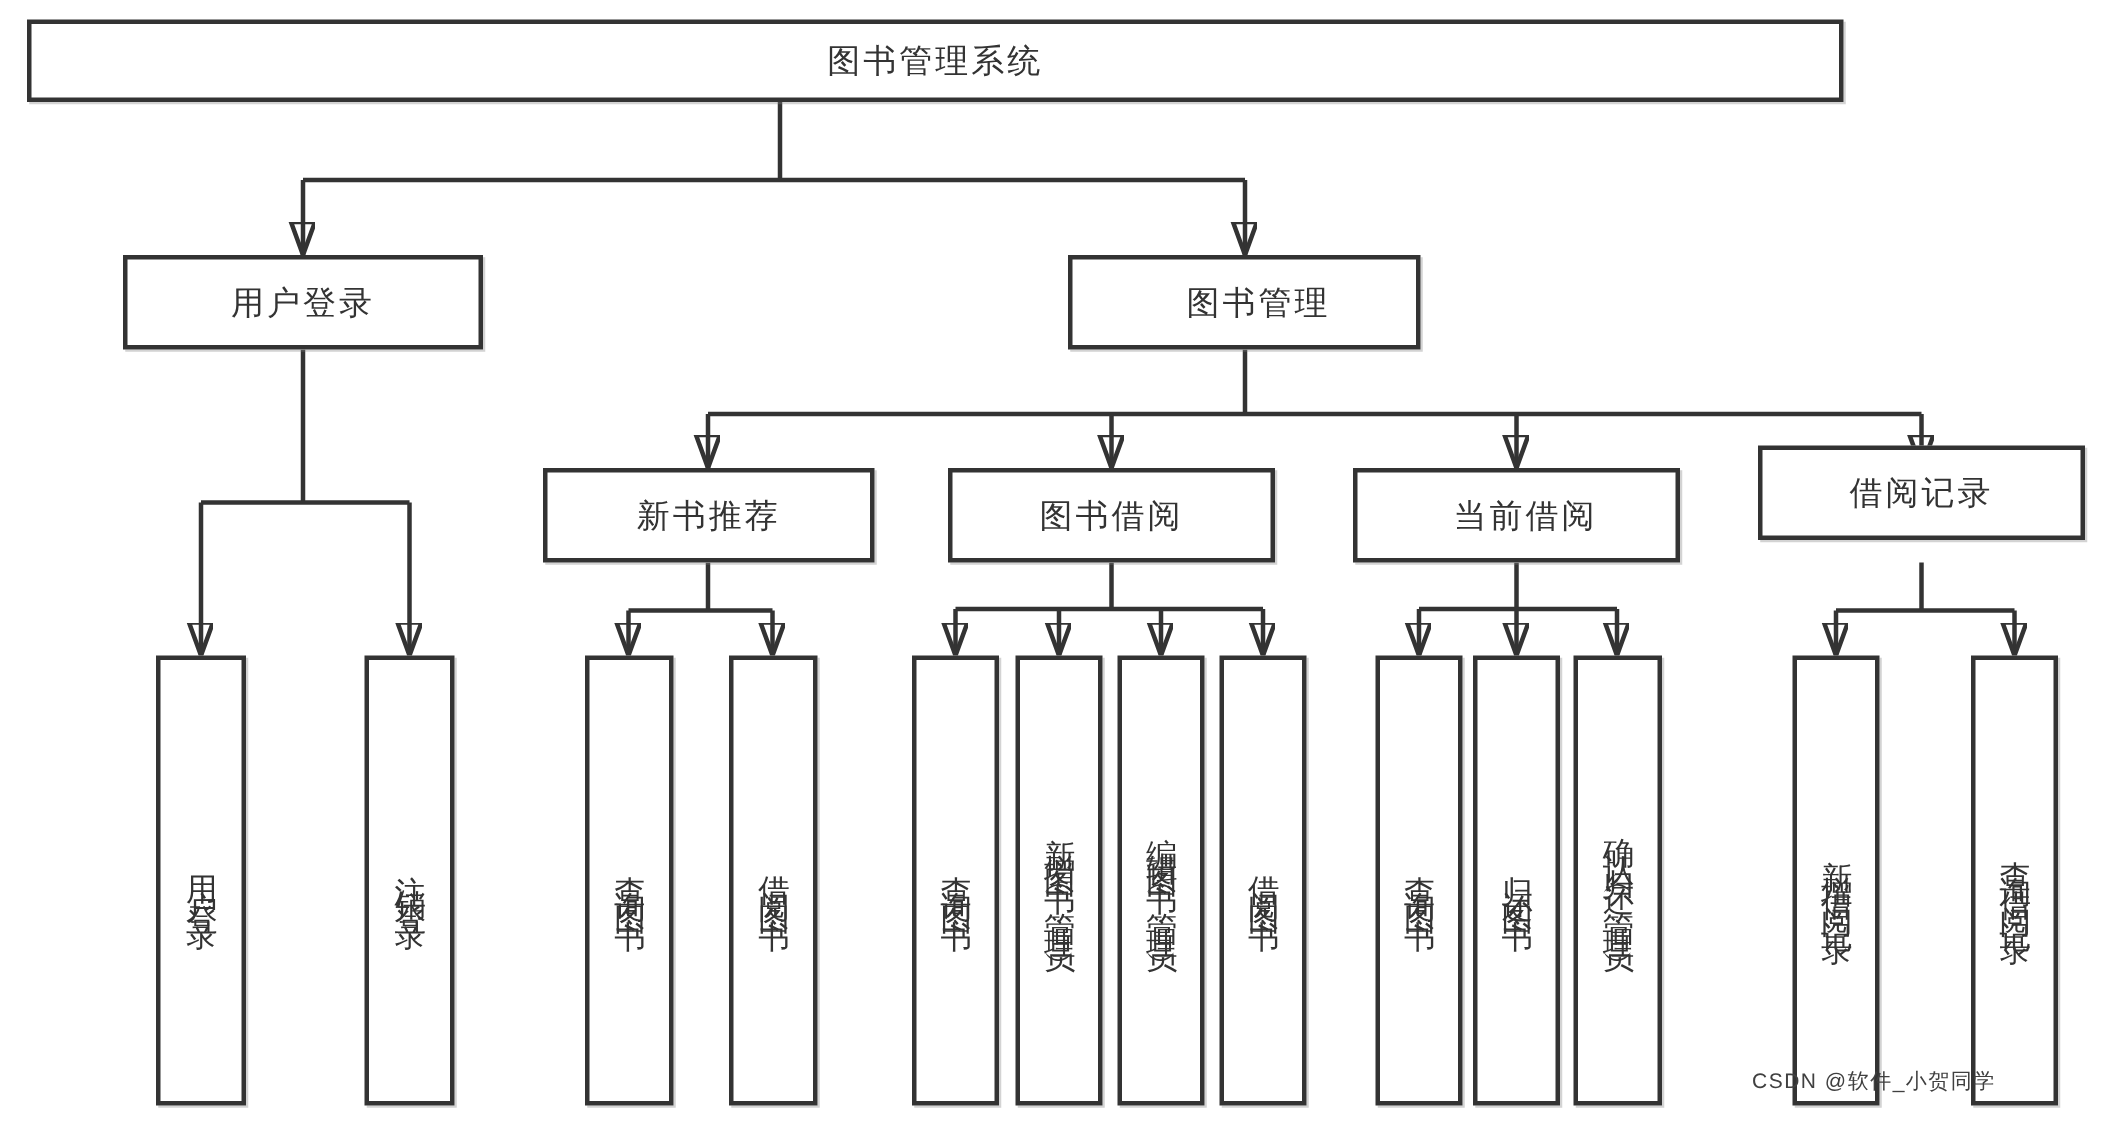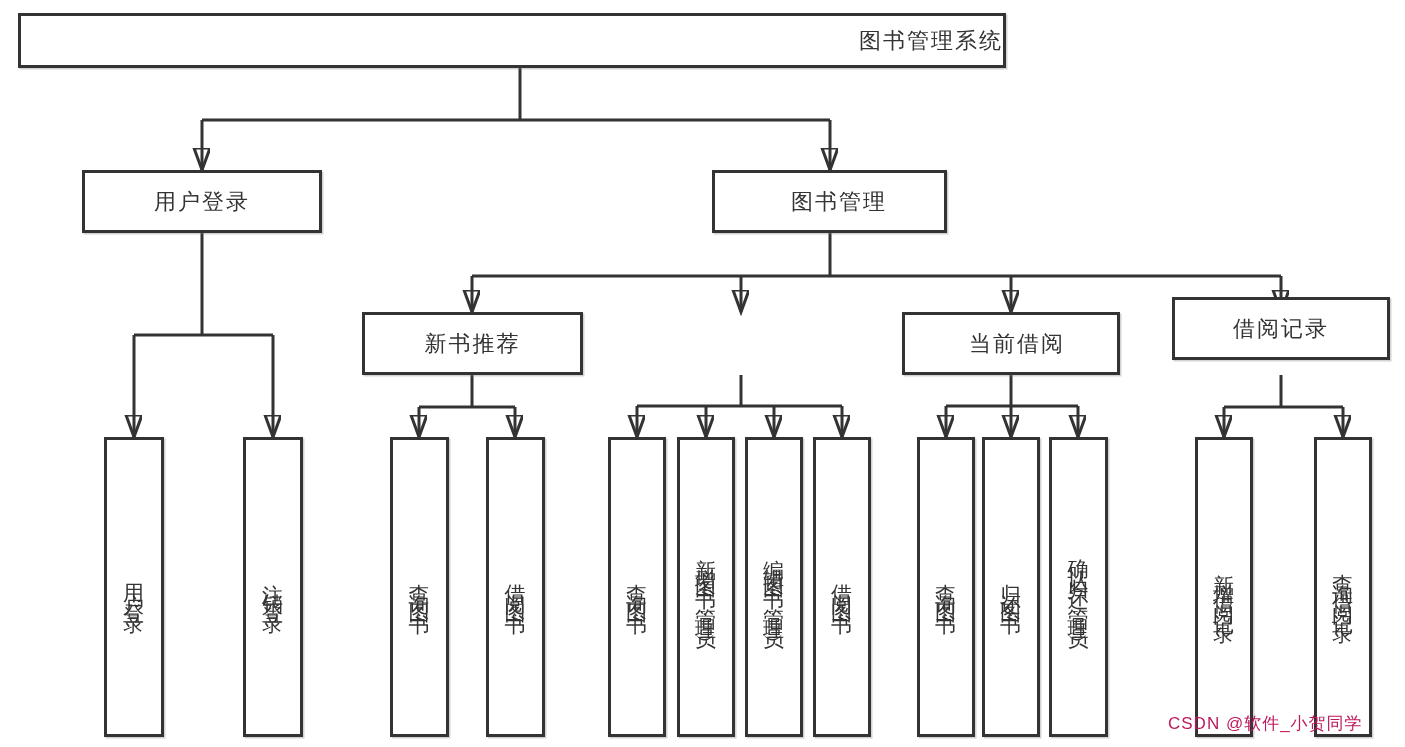--- a/index.html
+++ b/index.html
@@ -48,22 +48,22 @@
     text-orientation: mixed;
     font-size: 21px;
     letter-spacing: 10px;
     line-height: 1;
     white-space: nowrap;
   }
   .watermark {
     position: absolute;
     left: 1168px;
     top: 712px;
-    font-size: 17px;
-    color: #be185d;
+    font-size: 14px;
+    color: #404040;
     letter-spacing: 1px;
     white-space: nowrap;
   }
 </style>
 </head>
 <body>
 
 <div class="canvas">
 
   <svg class="connectors">
@@ -121,34 +121,37 @@
     </g>
 
     <g>
       <path d="M1281,375 V407"></path>
       <path d="M1224,407 H1343"></path>
       <path d="M1224,407 V437" marker-end="url(#arrow)"></path>
       <path d="M1343,407 V437" marker-end="url(#arrow)"></path>
     </g>
   </svg>
 
-  <div class="node" style="left:18px; top:13px; width:988px; height:55px;justify-content:flex-end;">
+  <div class="node" style="left:18px; top:13px; width:1211px; height:55px;">
     <span class="h-label">图书管理系统</span>
   </div>
 
   <div class="node" style="left:82px; top:170px; width:240px; height:63px;">
     <span class="h-label">用户登录</span>
   </div>
   <div class="node" style="left:712px; top:170px; width:235px; height:63px;padding-left:19px;">
     <span class="h-label">图书管理</span>
   </div>
 
   <div class="node" style="left:362px; top:312px; width:221px; height:63px;text-align:center;">
     <span class="h-label">新书推荐</span>
   </div>
+  <div class="node" style="left:632px; top:312px; width:218px; height:63px;">
+    <span class="h-label">图书借阅</span>
+  </div>
   <div class="node" style="left:902px; top:312px; width:218px; height:63px;padding-left:12px;">
     <span class="h-label">当前借阅</span>
   </div>
   <div class="node" style="left:1172px; top:297px; width:218px; height:63px;">
     <span class="h-label">借阅记录</span>
   </div>
 
   <div class="node v-node" style="left:104px; top:437px; width:60px; height:300px;">
     <span>用户登录</span>
   </div>

